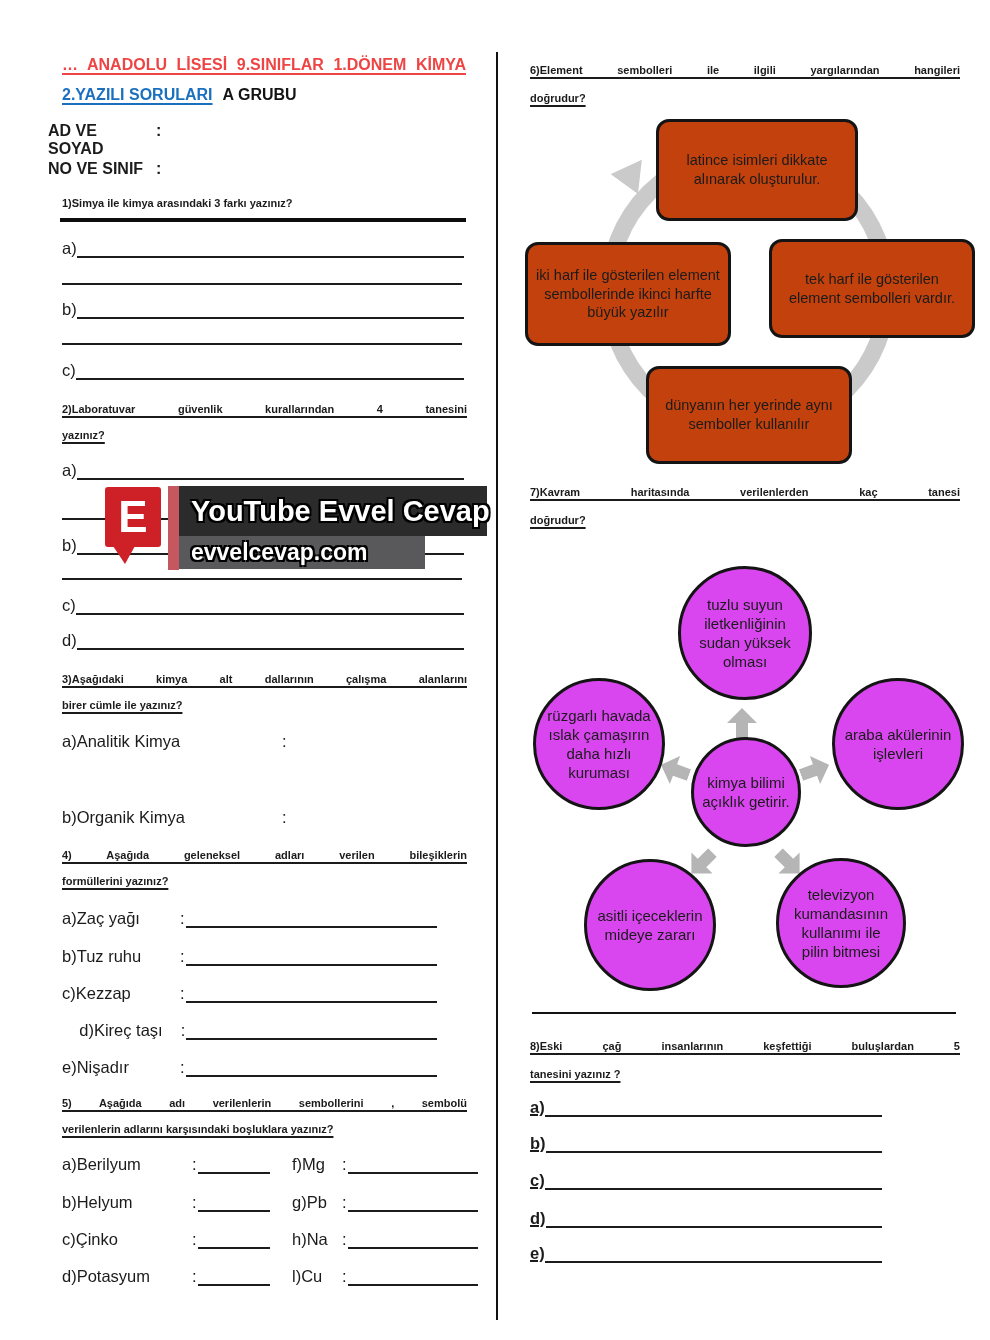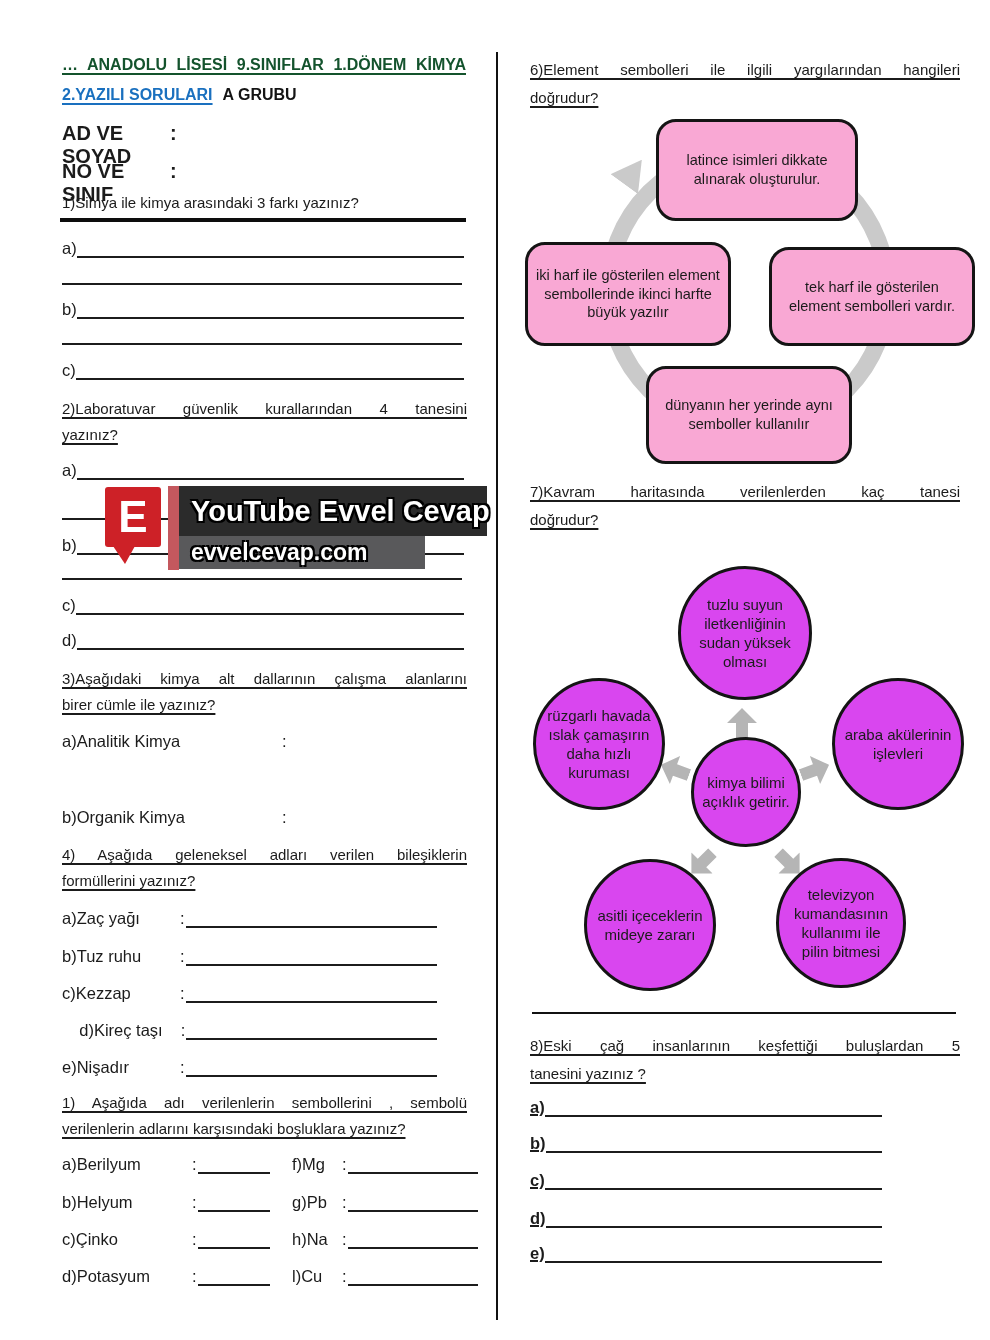--- a/index.html
+++ b/index.html
@@ -2,34 +2,34 @@
 <html><head>
 <meta charset="utf-8">
 <style>
   html,body{margin:0;padding:0;}
   body{
     width:990px;height:1340px;background:#ffffff;position:relative;
     font-family:"Liberation Sans",sans-serif;color:#1b1b1b;overflow:hidden;
   }
   .abs{position:absolute;}
   
-  .h{font-weight:400;font-size:15px;line-height:26px;width:405px;}
+  .h{font-weight:700;font-size:11px;line-height:26px;width:405px;}
   .h .jline{text-decoration:underline;text-decoration-thickness:2px;text-underline-offset:3px;
             white-space:nowrap;text-align:justify;text-align-last:justify;}
   .h .jline2{text-decoration:underline;text-decoration-thickness:2px;text-underline-offset:3px;
              white-space:nowrap;}
   .rh{width:430px;}
   
-  .title1{left:62px;width:404px;font-weight:700;font-size:16px;color:#14532d;
+  .title1{left:62px;width:404px;font-weight:700;font-size:16px;color:#ef4444;
           text-decoration:underline;text-decoration-thickness:2px;text-underline-offset:3px;
           white-space:nowrap;text-align:justify;text-align-last:justify;}
   .title2{left:62px;font-weight:700;font-size:16px;}
   .t2blue{color:#1a70bf;text-decoration:underline;text-decoration-thickness:2px;text-underline-offset:3px;margin-right:10px;}
   .t2black{color:#141414;}
-  .hdr-row{left:62px;display:flex;font-weight:700;font-size:20px;}
+  .hdr-row{left:48px;display:flex;font-weight:700;font-size:16px;}
   .hlbl{width:108px;display:inline-block;}
   
   .row{left:62px;width:402px;display:flex;align-items:flex-end;height:22px;font-size:16.5px;}
   .row .uline{flex:1;}
   .uline{border-bottom:2px solid #1c1c1c;height:100%;}
   .fline{left:62px;width:400px;height:21px;border-bottom:2px solid #1c1c1c;}
   .thickrule{left:60px;top:218px;width:406px;height:4px;background:#0d0d0d;}
   .q3row{left:62px;display:flex;font-size:16.5px;}
   .q3lbl{width:220px;display:inline-block;}
   .q4row{left:62px;display:flex;align-items:flex-end;height:22px;font-size:16.5px;}
@@ -42,21 +42,21 @@
   .q5line2{width:130px;}
   .colon{width:6px;display:inline-block;}
   
   .divider{left:496px;top:52px;width:2px;height:1268px;background:#111;}
   
   .q6wrap{left:520px;top:115px;width:460px;height:360px;}
   .ring{position:absolute;left:80px;top:28px;width:296px;height:296px;box-sizing:border-box;
         border:17px solid #cacaca;border-radius:50%;}
   .ringhead{position:absolute;left:96px;top:42px;width:34px;height:30px;background:#cacaca;
             clip-path:polygon(50% 0,100% 100%,0 100%);transform:rotate(36deg);}
-  .q6box{position:absolute;background:#f9a8d4;border:3px solid #141414;border-radius:20px;
+  .q6box{position:absolute;background:#c2410c;border:3px solid #141414;border-radius:13px;
          display:flex;align-items:center;justify-content:center;text-align:center;
          font-size:14.5px;line-height:1.3;padding:4px 8px;box-sizing:border-box;}
   
   .q7wrap{left:520px;top:558px;width:460px;height:450px;}
   .q7c{position:absolute;background:#d946ef;border:3px solid #141414;border-radius:50%;
        display:flex;align-items:center;justify-content:center;text-align:center;
        font-size:15px;line-height:1.28;box-sizing:border-box;padding:8px;}
   .barrow{position:absolute;width:30px;height:30px;background:#b5b5b5;
           clip-path:polygon(50% 0%,100% 50%,70% 50%,70% 100%,30% 100%,30% 50%,0% 50%);}
   .sep{left:532px;top:1012px;width:424px;height:2px;background:#111;}
@@ -183,21 +183,21 @@
     <span class="colon">:</span>
     <div class="uline q4line"></div>
   </div>
 <div class="abs q4row" style="top:1055px;">
     <span class="q4lbl">e)Nişadır</span>
     <span class="colon">:</span>
     <div class="uline q4line"></div>
   </div>
 
 <div class="abs h" style="left:62px;top:1090px;">
-  <div class="jline">1) Aşağıda adı verilenlerin sembollerini , sembolü</div>
+  <div class="jline">5) Aşağıda adı verilenlerin sembollerini , sembolü</div>
   <div class="jline2">verilenlerin adlarını karşısındaki boşluklara yazınız?</div>
 </div>
 <div class="abs q5row" style="top:1152px;">
     <span class="q5l">a)Berilyum</span>
     <span class="colon">:</span>
     <div class="uline q5line1"></div>
     <span class="q5r">f)Mg</span>
     <span class="colon">:</span>
     <div class="uline q5line2"></div>
   </div>
@@ -230,21 +230,21 @@
 
 <div class="abs h rh" style="left:530px;top:56px;line-height:28px;">
   <div class="jline">6)Element sembolleri ile ilgili yargılarından hangileri</div>
   <div class="jline2">doğrudur?</div>
 </div>
 <div class="abs q6wrap">
   <div class="ring"></div>
   <div class="ringhead"></div>
   <div class="q6box" style="left:136px;top:4px;width:202px;height:102px;">latince isimleri dikkate alınarak oluşturulur.</div>
   <div class="q6box" style="left:5px;top:127px;width:206px;height:104px;">iki harf ile gösterilen element sembollerinde ikinci harfte büyük yazılır</div>
-  <div class="q6box" style="left:249px;top:132px;width:206px;height:99px;">tek harf ile gösterilen element sembolleri vardır.</div>
+  <div class="q6box" style="left:249px;top:124px;width:206px;height:99px;">tek harf ile gösterilen element sembolleri vardır.</div>
   <div class="q6box" style="left:126px;top:251px;width:206px;height:98px;">dünyanın her yerinde aynı semboller kullanılır</div>
 </div>
 
 <div class="abs h rh" style="left:530px;top:478px;line-height:28px;">
   <div class="jline">7)Kavram haritasında verilenlerden kaç tanesi</div>
   <div class="jline2">doğrudur?</div>
 </div>
 <div class="abs q7wrap">
   <div class="barrow" style="left:207px;top:150px;"></div>
   <div class="barrow" style="left:140px;top:197px;transform:rotate(-70deg);"></div>

